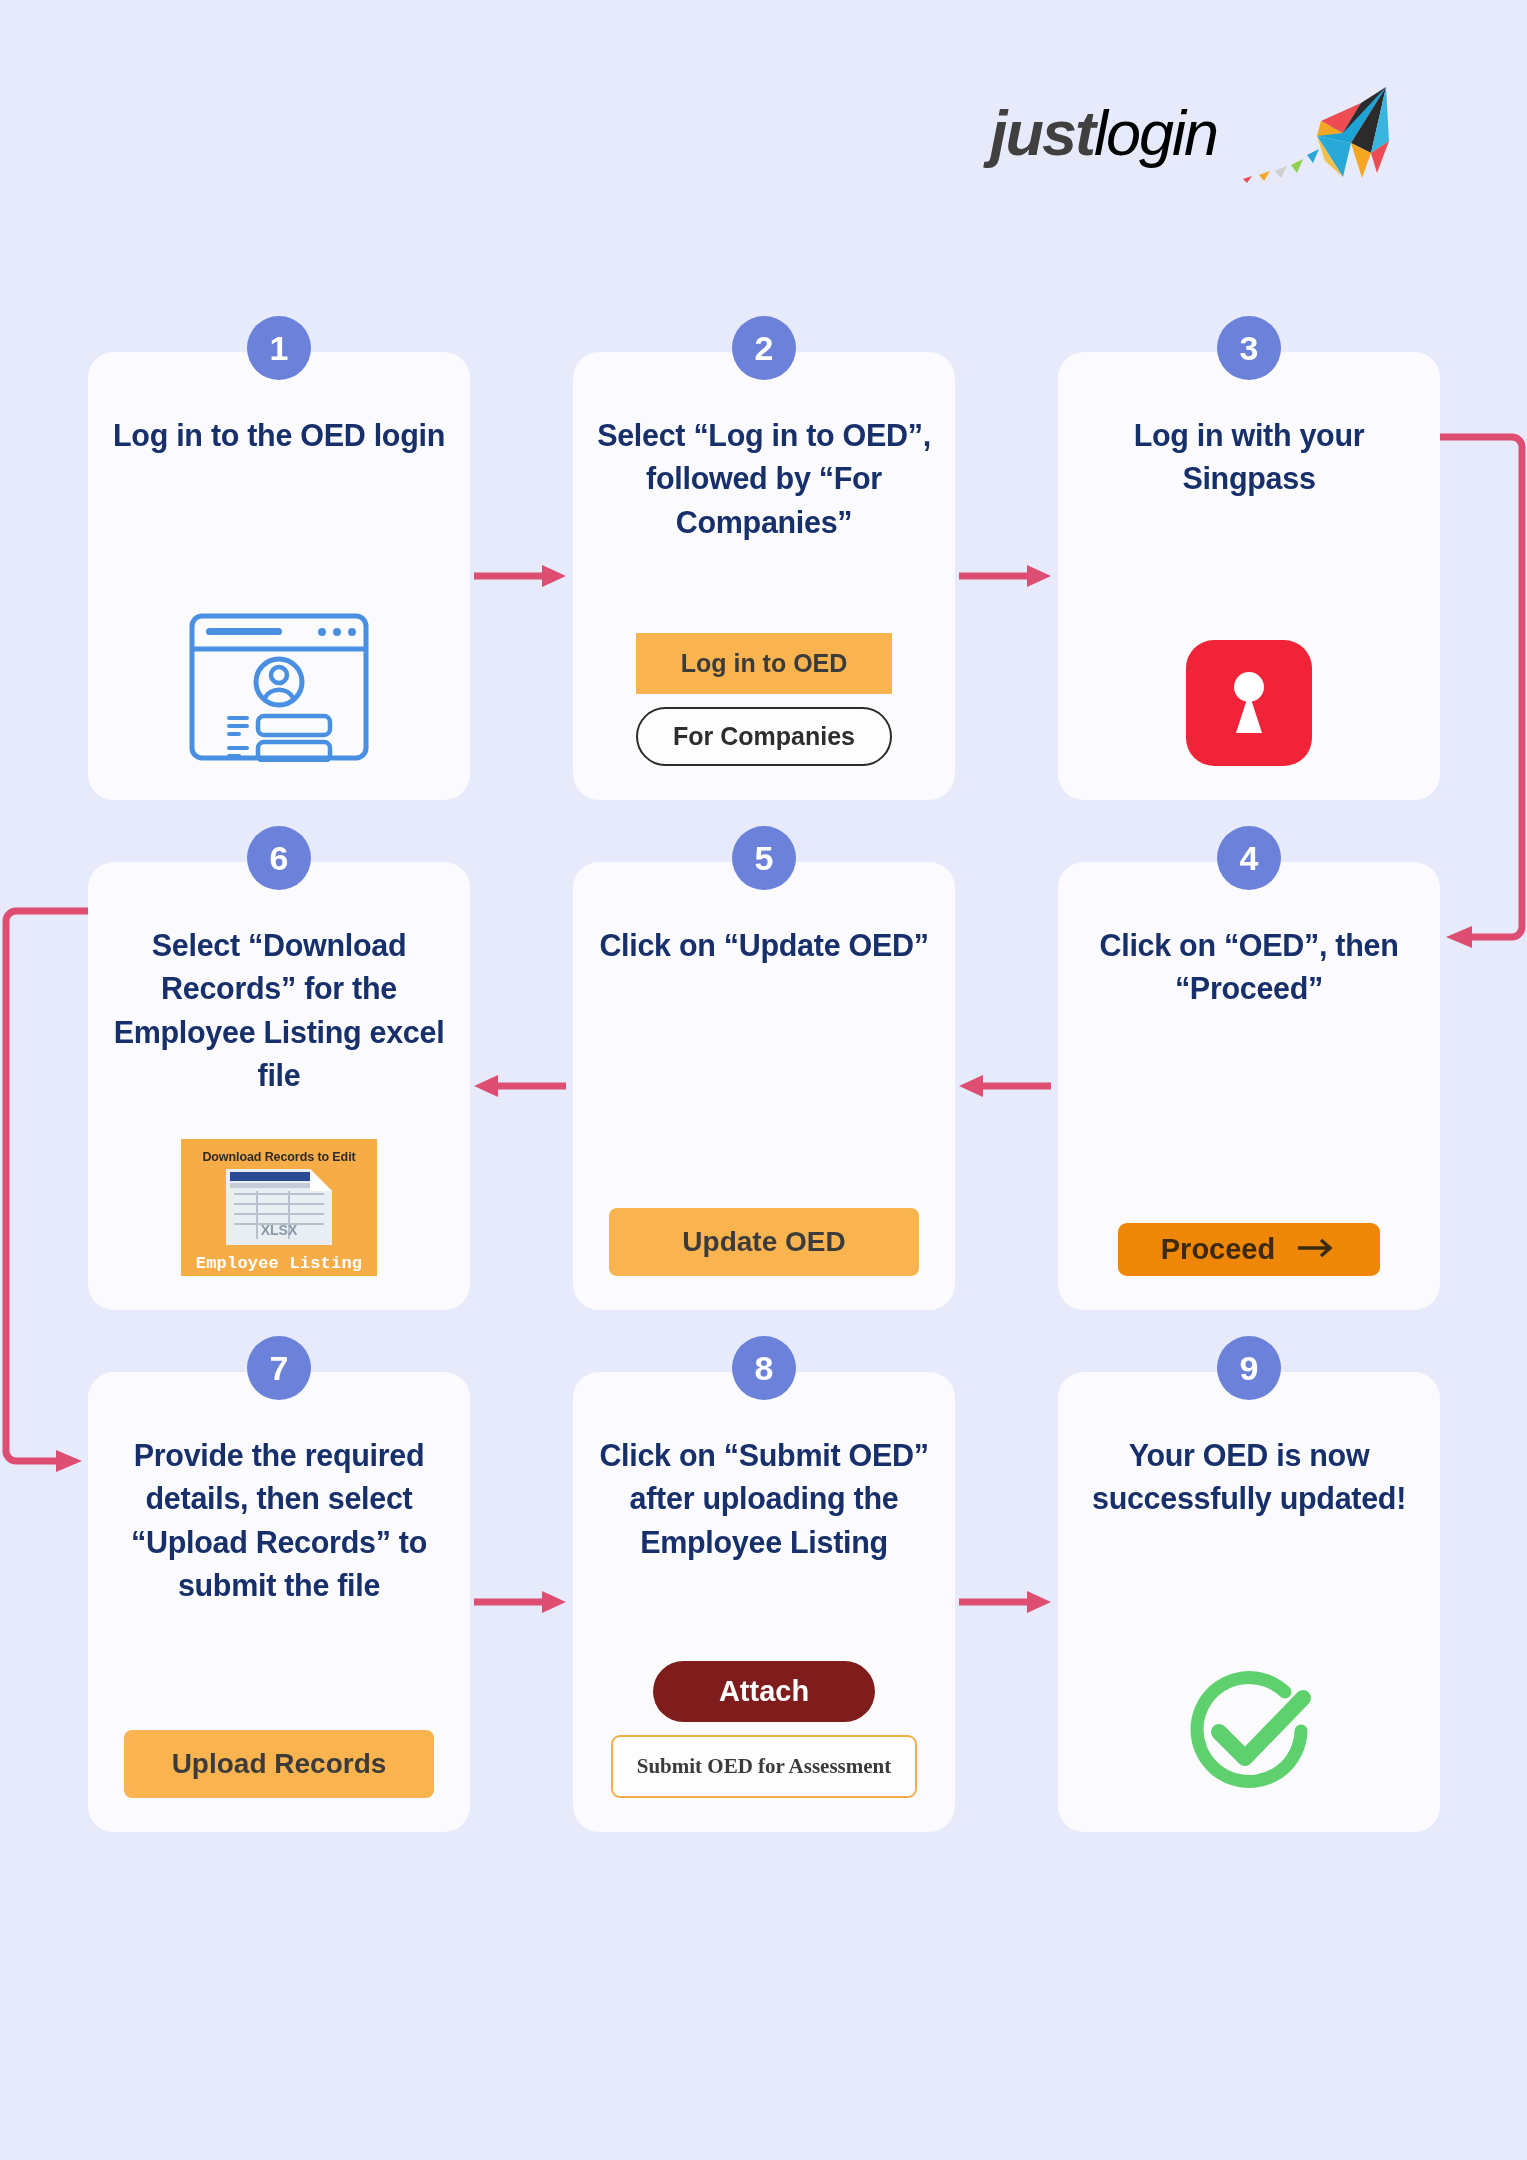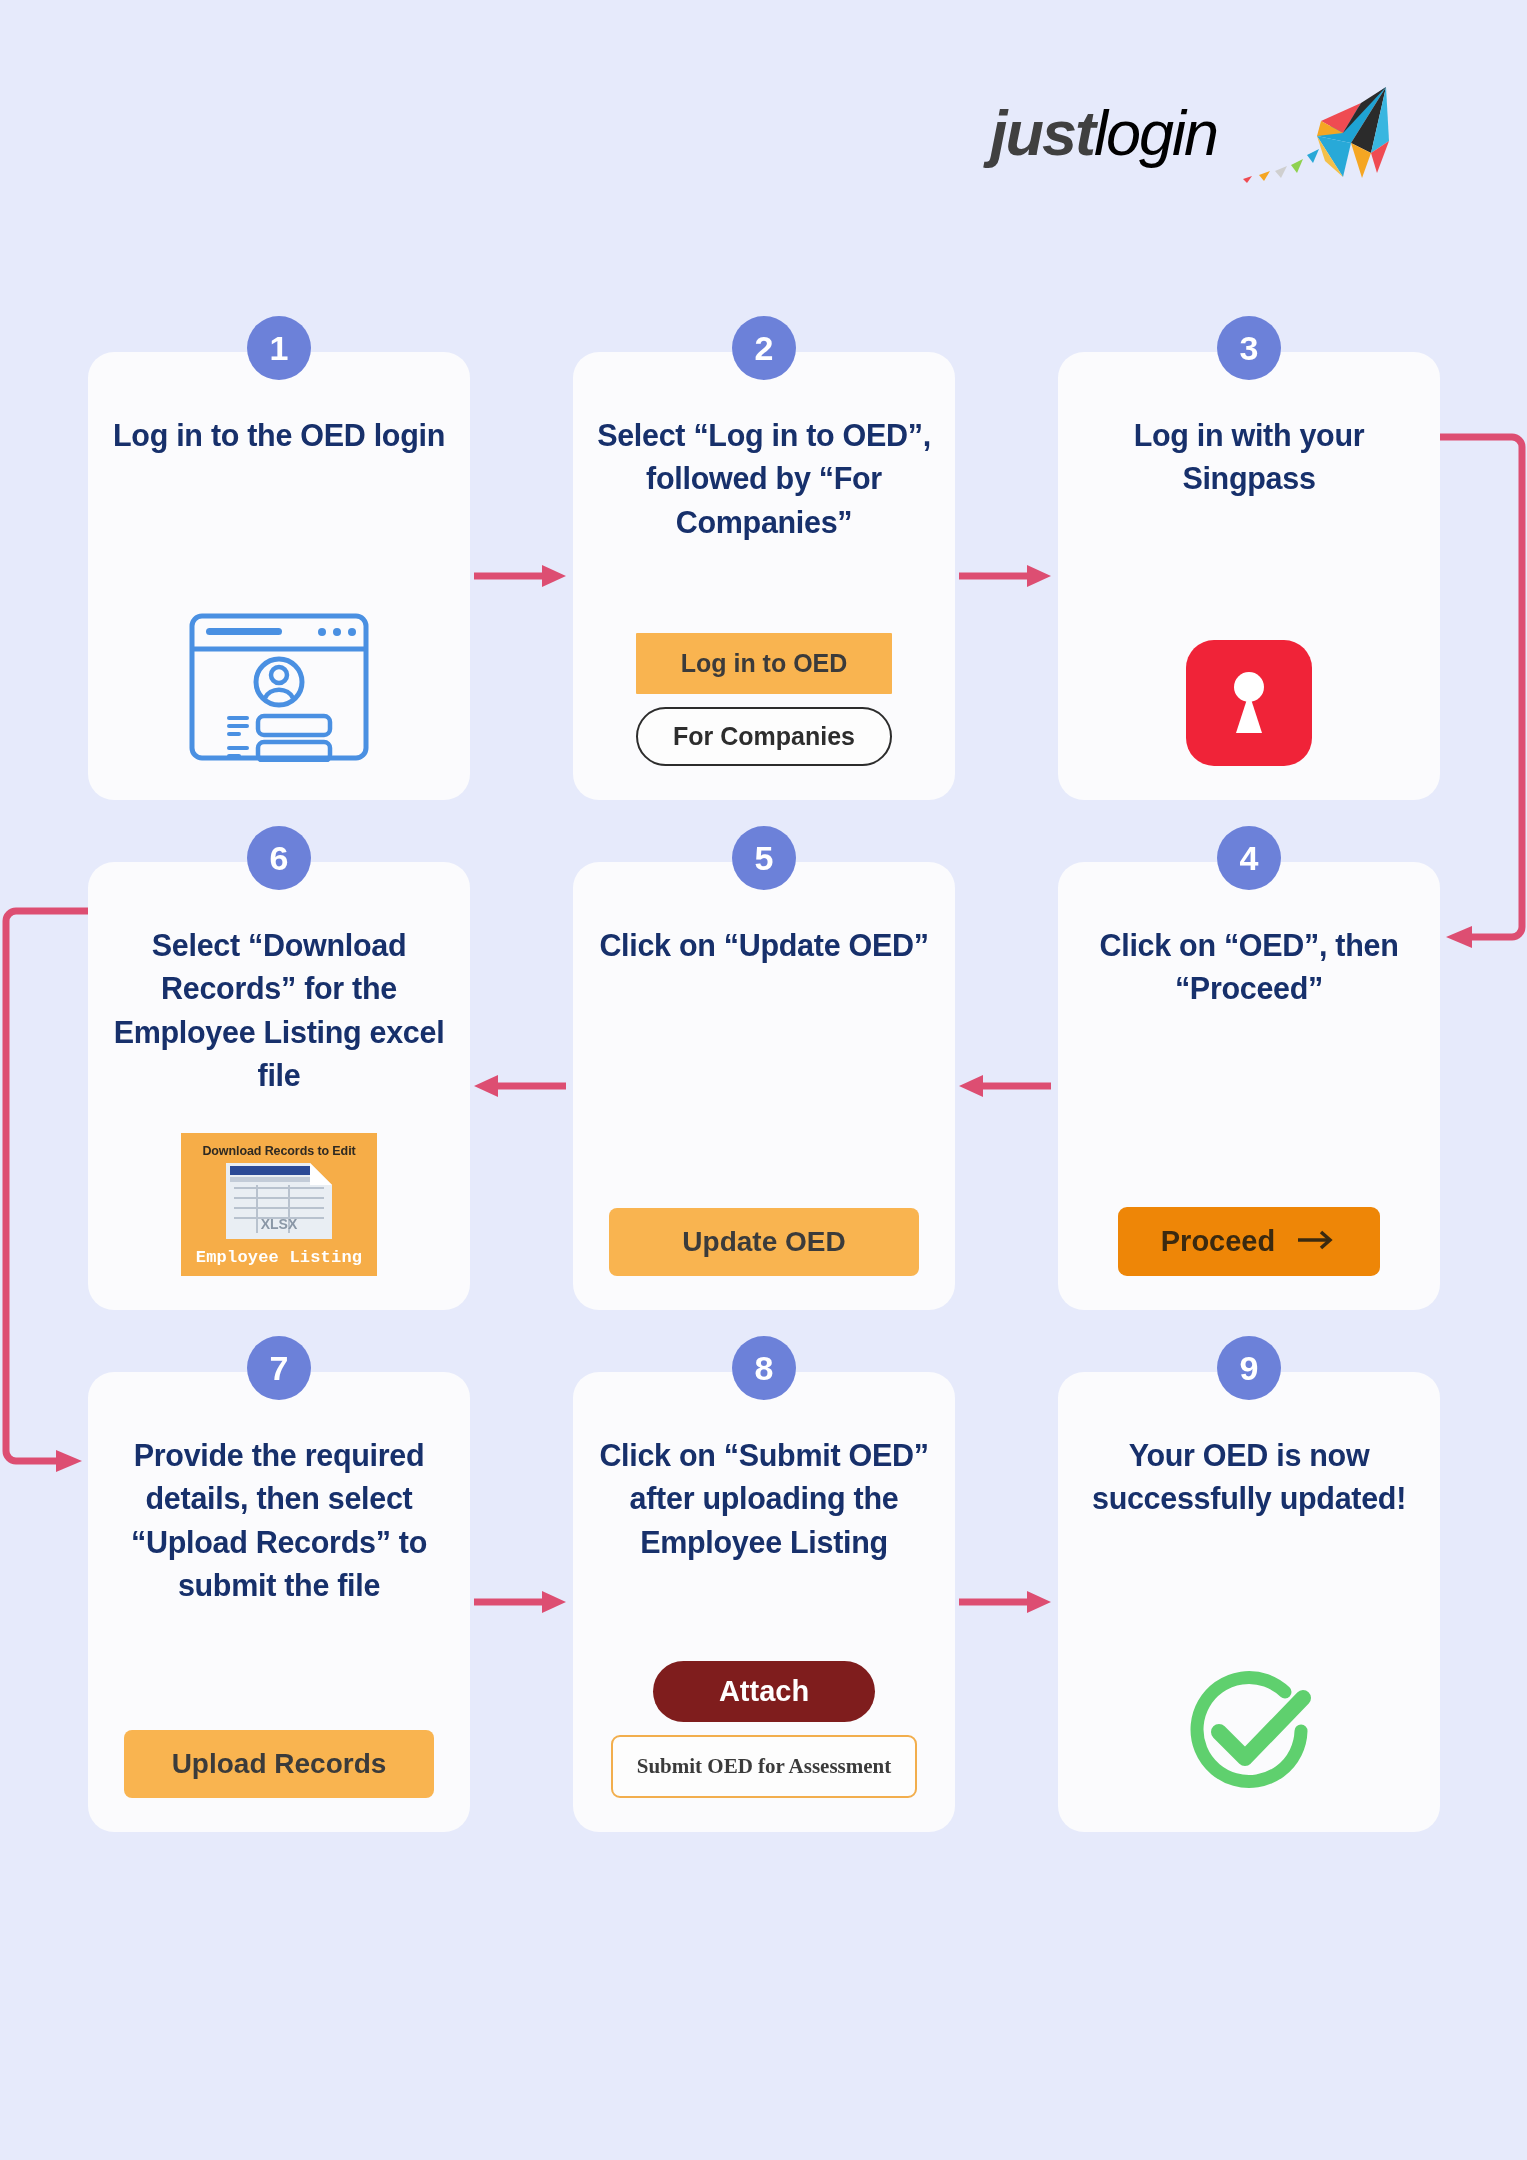--- a/index.html
+++ b/index.html
@@ -121,21 +121,21 @@
     font-size: 28px;
     border-radius: 8px;
     padding: 18px 30px;
     min-width: 310px;
   }
   .btn-orange {
     background: #ee8607;
     color: #3b2a10;
     font-size: 29px;
     border-radius: 9px;
-    padding: 18px 34px;
+    padding: 10px 34px;
     min-width: 262px;
     gap: 22px;
   }
   .btn-outline {
     background: #fdfdfd;
     color: #2d2d2d;
     font-size: 25px;
     border: 2.5px solid #2c2c2c;
     border-radius: 34px;
     padding: 13px 28px;
@@ -168,21 +168,21 @@
     background: #f02338;
     display: flex;
     align-items: center;
     justify-content: center;
   }
 
   
   .thumb {
     width: 196px;
     background: #f6ad48;
-    padding: 11px 8px 9px;
+    padding: 11px 8px 3px;
     display: flex;
     flex-direction: column;
     align-items: center;
     gap: 5px;
   }
   .thumb-top {
     color: #2f2a22;
     font-size: 12.5px;
     font-weight: bold;
     letter-spacing: -0.1px;

